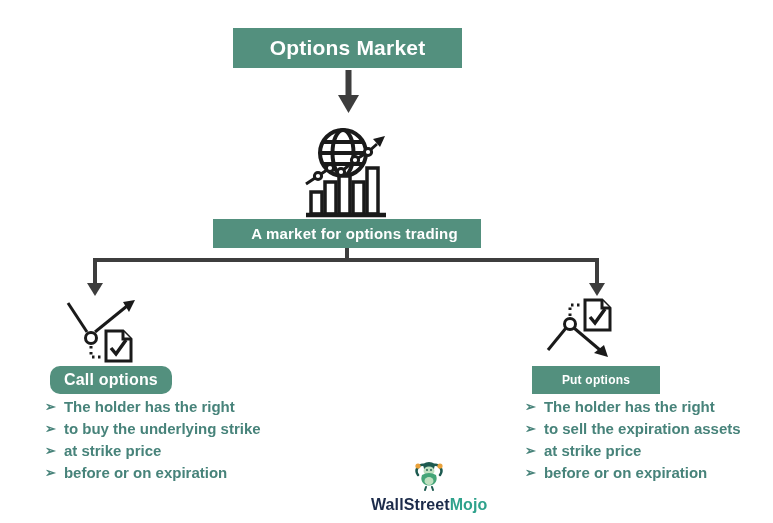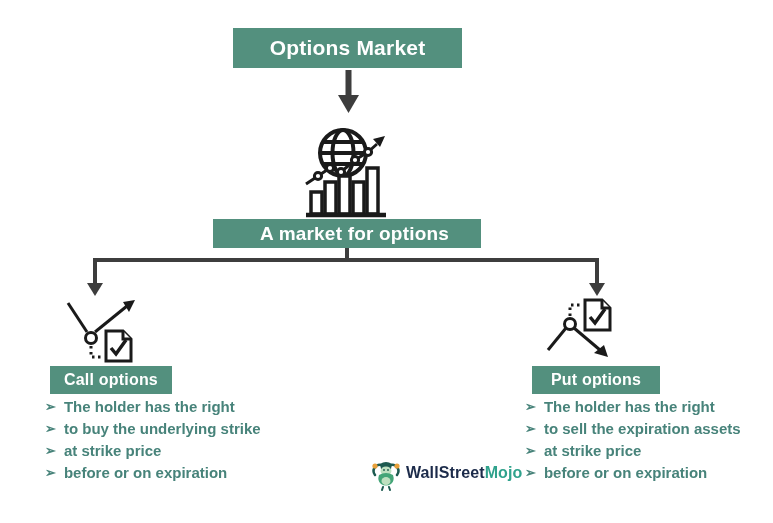--- a/index.html
+++ b/index.html
@@ -19,29 +19,29 @@
     font-weight: 700;
     text-align: center;
     letter-spacing: 0.2px;
   }
   .title-box {
     left: 233px; top: 28px; width: 229px; height: 40px;
     line-height: 40px; font-size: 21px;
   }
   .subtitle-box {
     left: 213px; top: 219px; width: 268px; height: 29px;
-    line-height: 29px; font-size: 19px; padding-left: 15px;
+    line-height: 29px; font-size: 15px; padding-left: 15px;
   }
   .call-label-box {
     left: 50px; top: 366px; width: 122px; height: 28px;
-    line-height: 28px; font-size: 16px;
+    line-height: 28px; font-size: 16px; border-radius: 10px;
   }
   .put-label-box {
     left: 532px; top: 366px; width: 128px; height: 28px;
-    line-height: 28px; font-size: 16px;
+    line-height: 28px; font-size: 12px;
   }
   .abs { position: absolute; }
   .bullets {
     position: absolute;
     display: flex;
     flex-direction: column;
     gap: 2px;
   }
   .bullets-call { left: 45px; top: 397px; width: 290px; }
   .bullets-put  { left: 525px; top: 397px; width: 248px; }
@@ -58,20 +58,21 @@
     font-size: 13px;
     line-height: 20px;
     flex: 0 0 auto;
   }
   .logo {
     position: absolute;
     left: 371px; top: 455px;
     display: flex;
     align-items: center;
     gap: 5px;
+    flex-direction: column;
   }
   .logo-text {
     font-size: 16px;
     font-weight: 800;
     letter-spacing: 0.1px;
   }
   .logo-primary   { color: var(--logo_navy, #1c2b4a); }
   .logo-secondary { color: var(--logo_teal, #2fa28c); }
 </style>
 </head>

